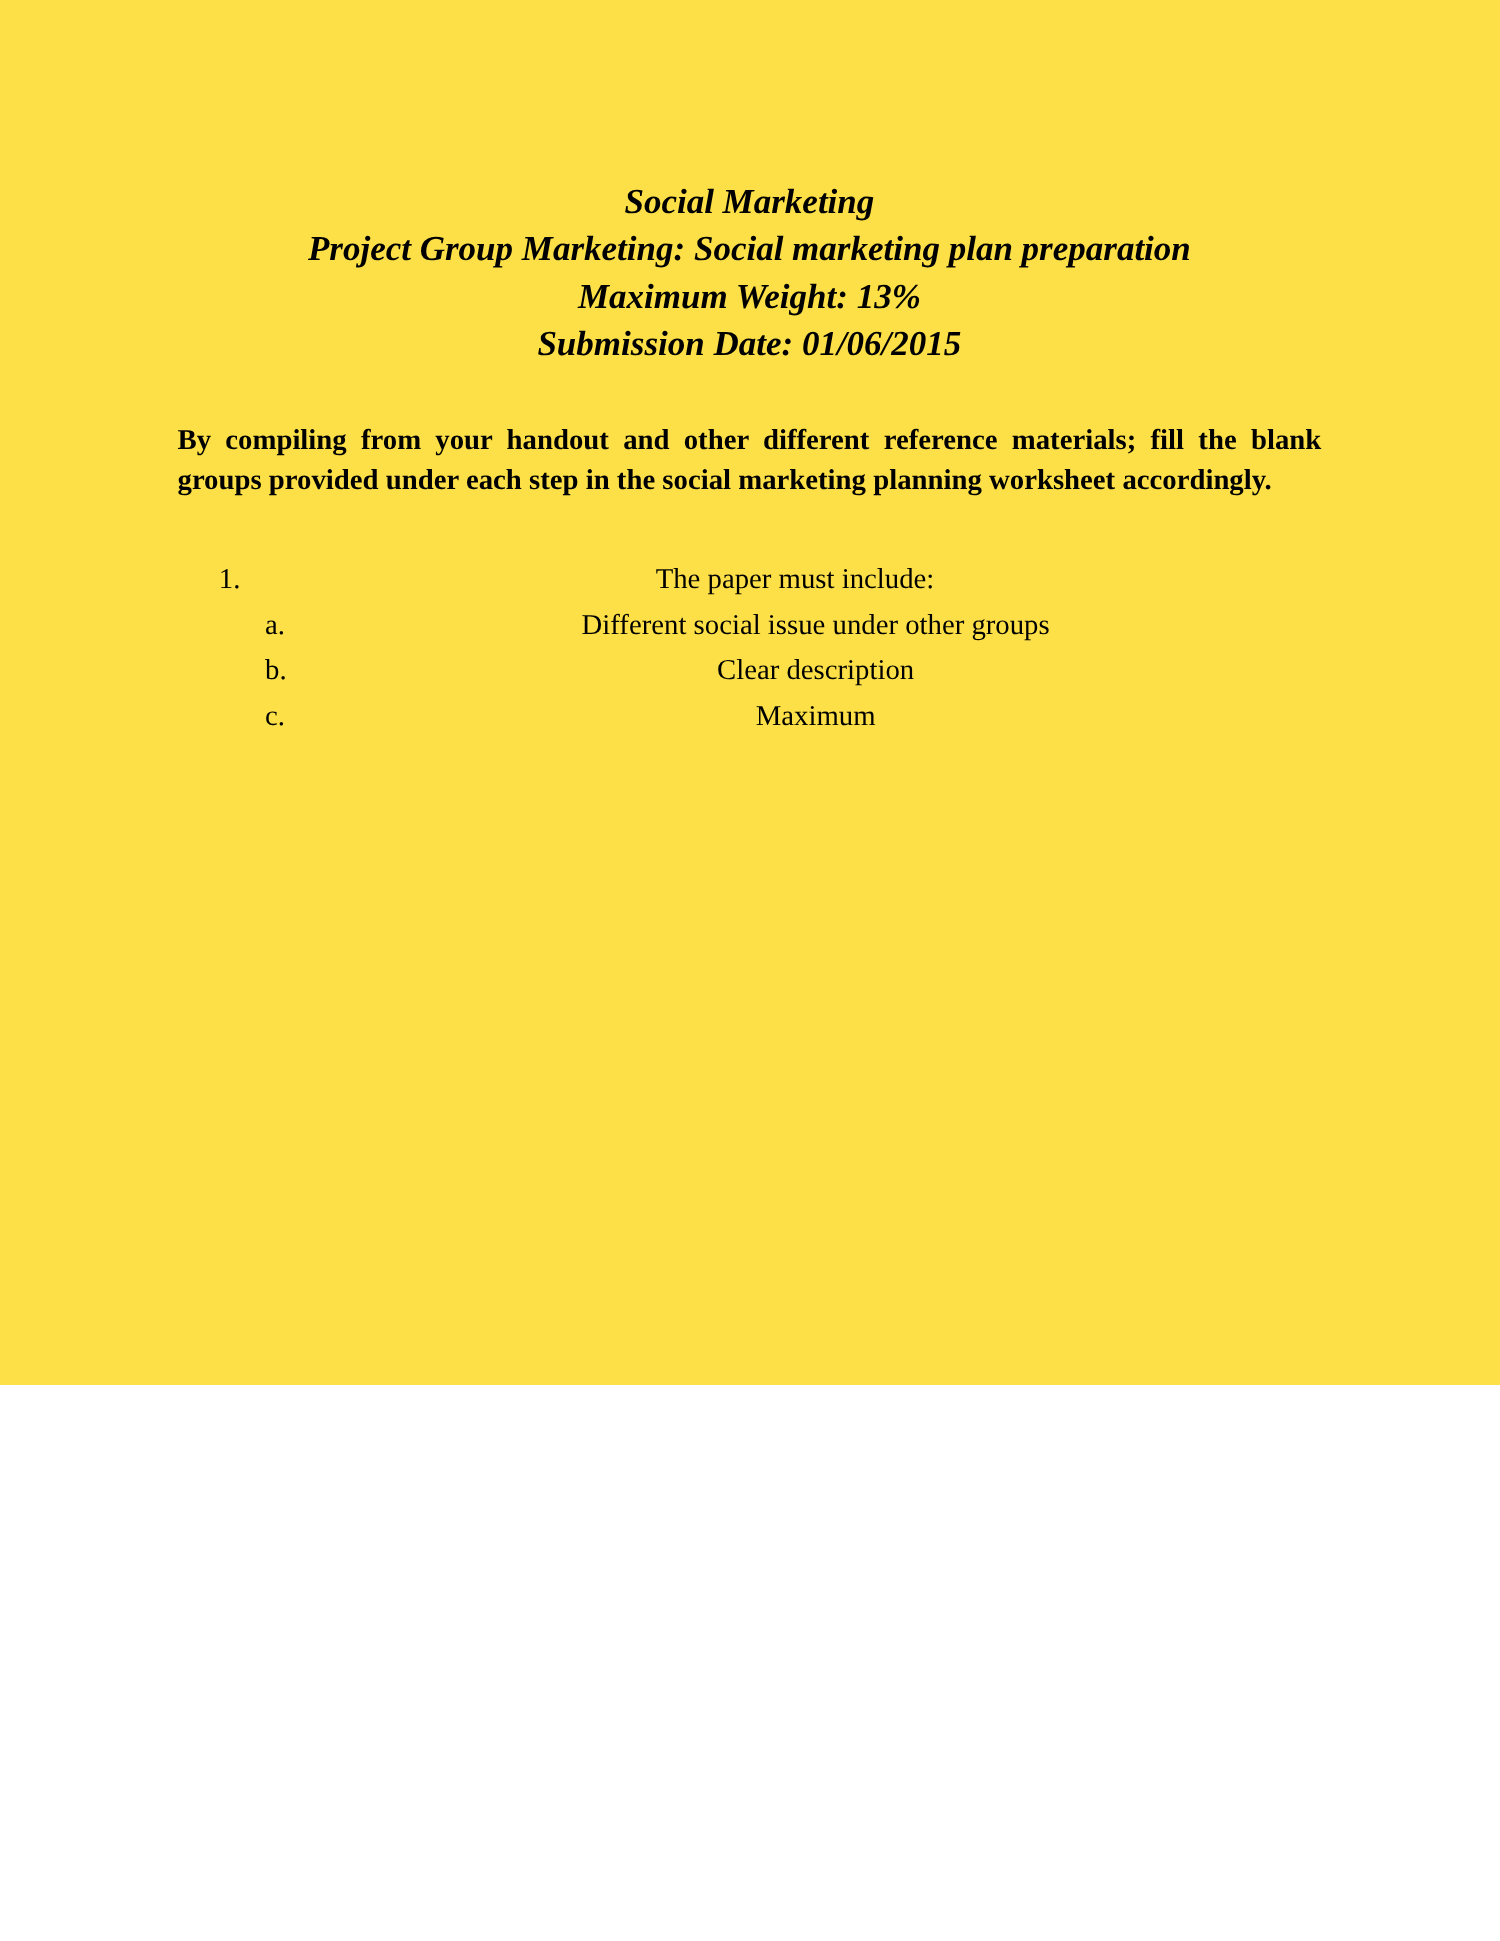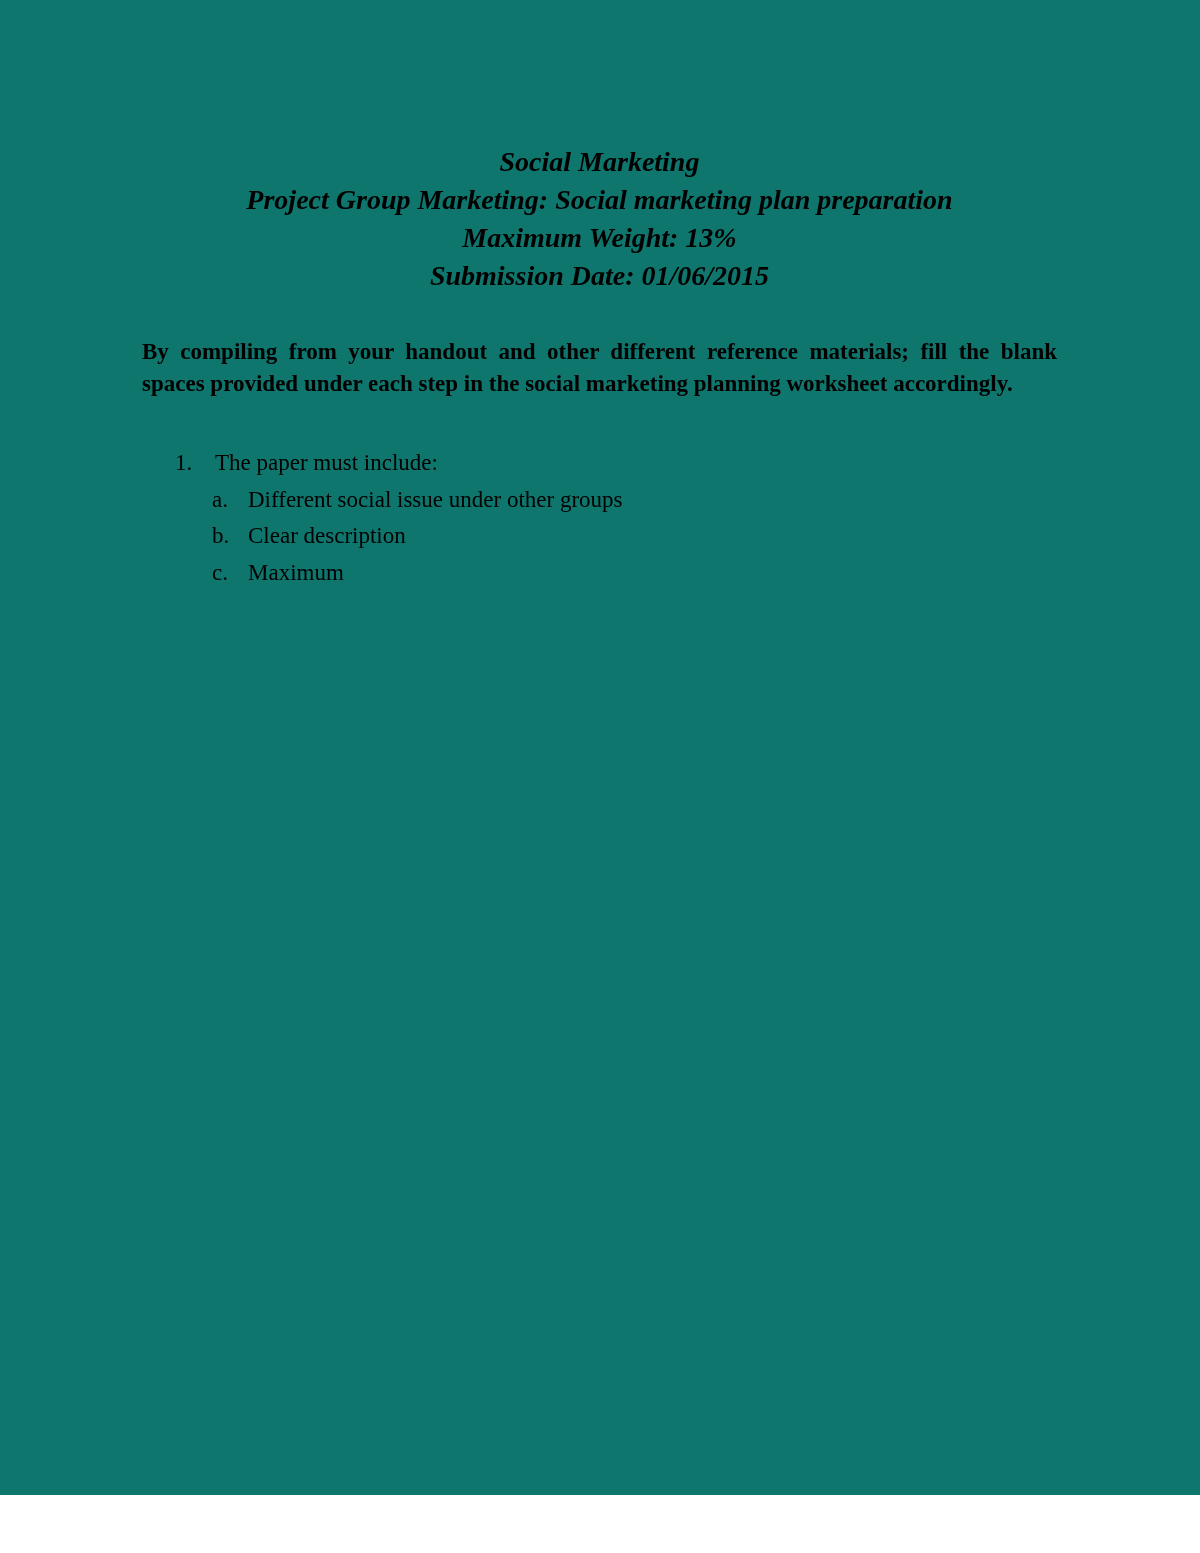--- a/index.html
+++ b/index.html
@@ -6,22 +6,22 @@
   html, body { background: #ffffff; }
   body {
     width: 1200px;
     height: 1553px;
     font-family: "Liberation Serif", serif;
     color: #000000;
     position: relative;
   }
   .page {
     width: 1200px;
-    height: 1495px;
-    background: #0f766e;
+    height: 1108px;
+    background: #fde047;
     overflow: hidden;
   }
   .content {
     padding: 143px 143px 0 142px; 
   }
   .title-block {
     text-align: center;
     font-weight: bold;
     font-style: italic;
     font-size: 28px;
@@ -49,36 +49,36 @@
     flex: 0 0 40px;
   }
   .sub-item {
     display: flex;
     margin-left: 70px;
   }
   .sub-item .marker {
     width: 36px;
     flex: 0 0 36px;
   }
-  .item-text { flex: 1; }
+  .item-text { flex: 1; text-align: center; }
 </style>
 </head>
 <body>
 
 <div class="page">
   <div class="content">
 
     <div class="title-block">
       <div class="title-line">Social Marketing</div>
       <div class="title-line">Project Group Marketing: Social marketing plan preparation</div>
       <div class="title-line">Maximum Weight: 13%</div>
       <div class="title-line">Submission Date: 01/06/2015</div>
     </div>
 
-    <p class="intro-paragraph">By compiling from your handout and other different reference materials; fill the blank spaces provided under each step in the social marketing planning worksheet accordingly.</p>
+    <p class="intro-paragraph">By compiling from your handout and other different reference materials; fill the blank groups provided under each step in the social marketing planning worksheet accordingly.</p>
 
     <div class="num-list">
       <div class="list-item">
         <span class="marker">1.</span>
         <span class="item-text">The paper must include:</span>
       </div>
       <div class="sub-item">
         <span class="marker">a.</span>
         <span class="item-text">Different social issue under other groups</span>
       </div>

